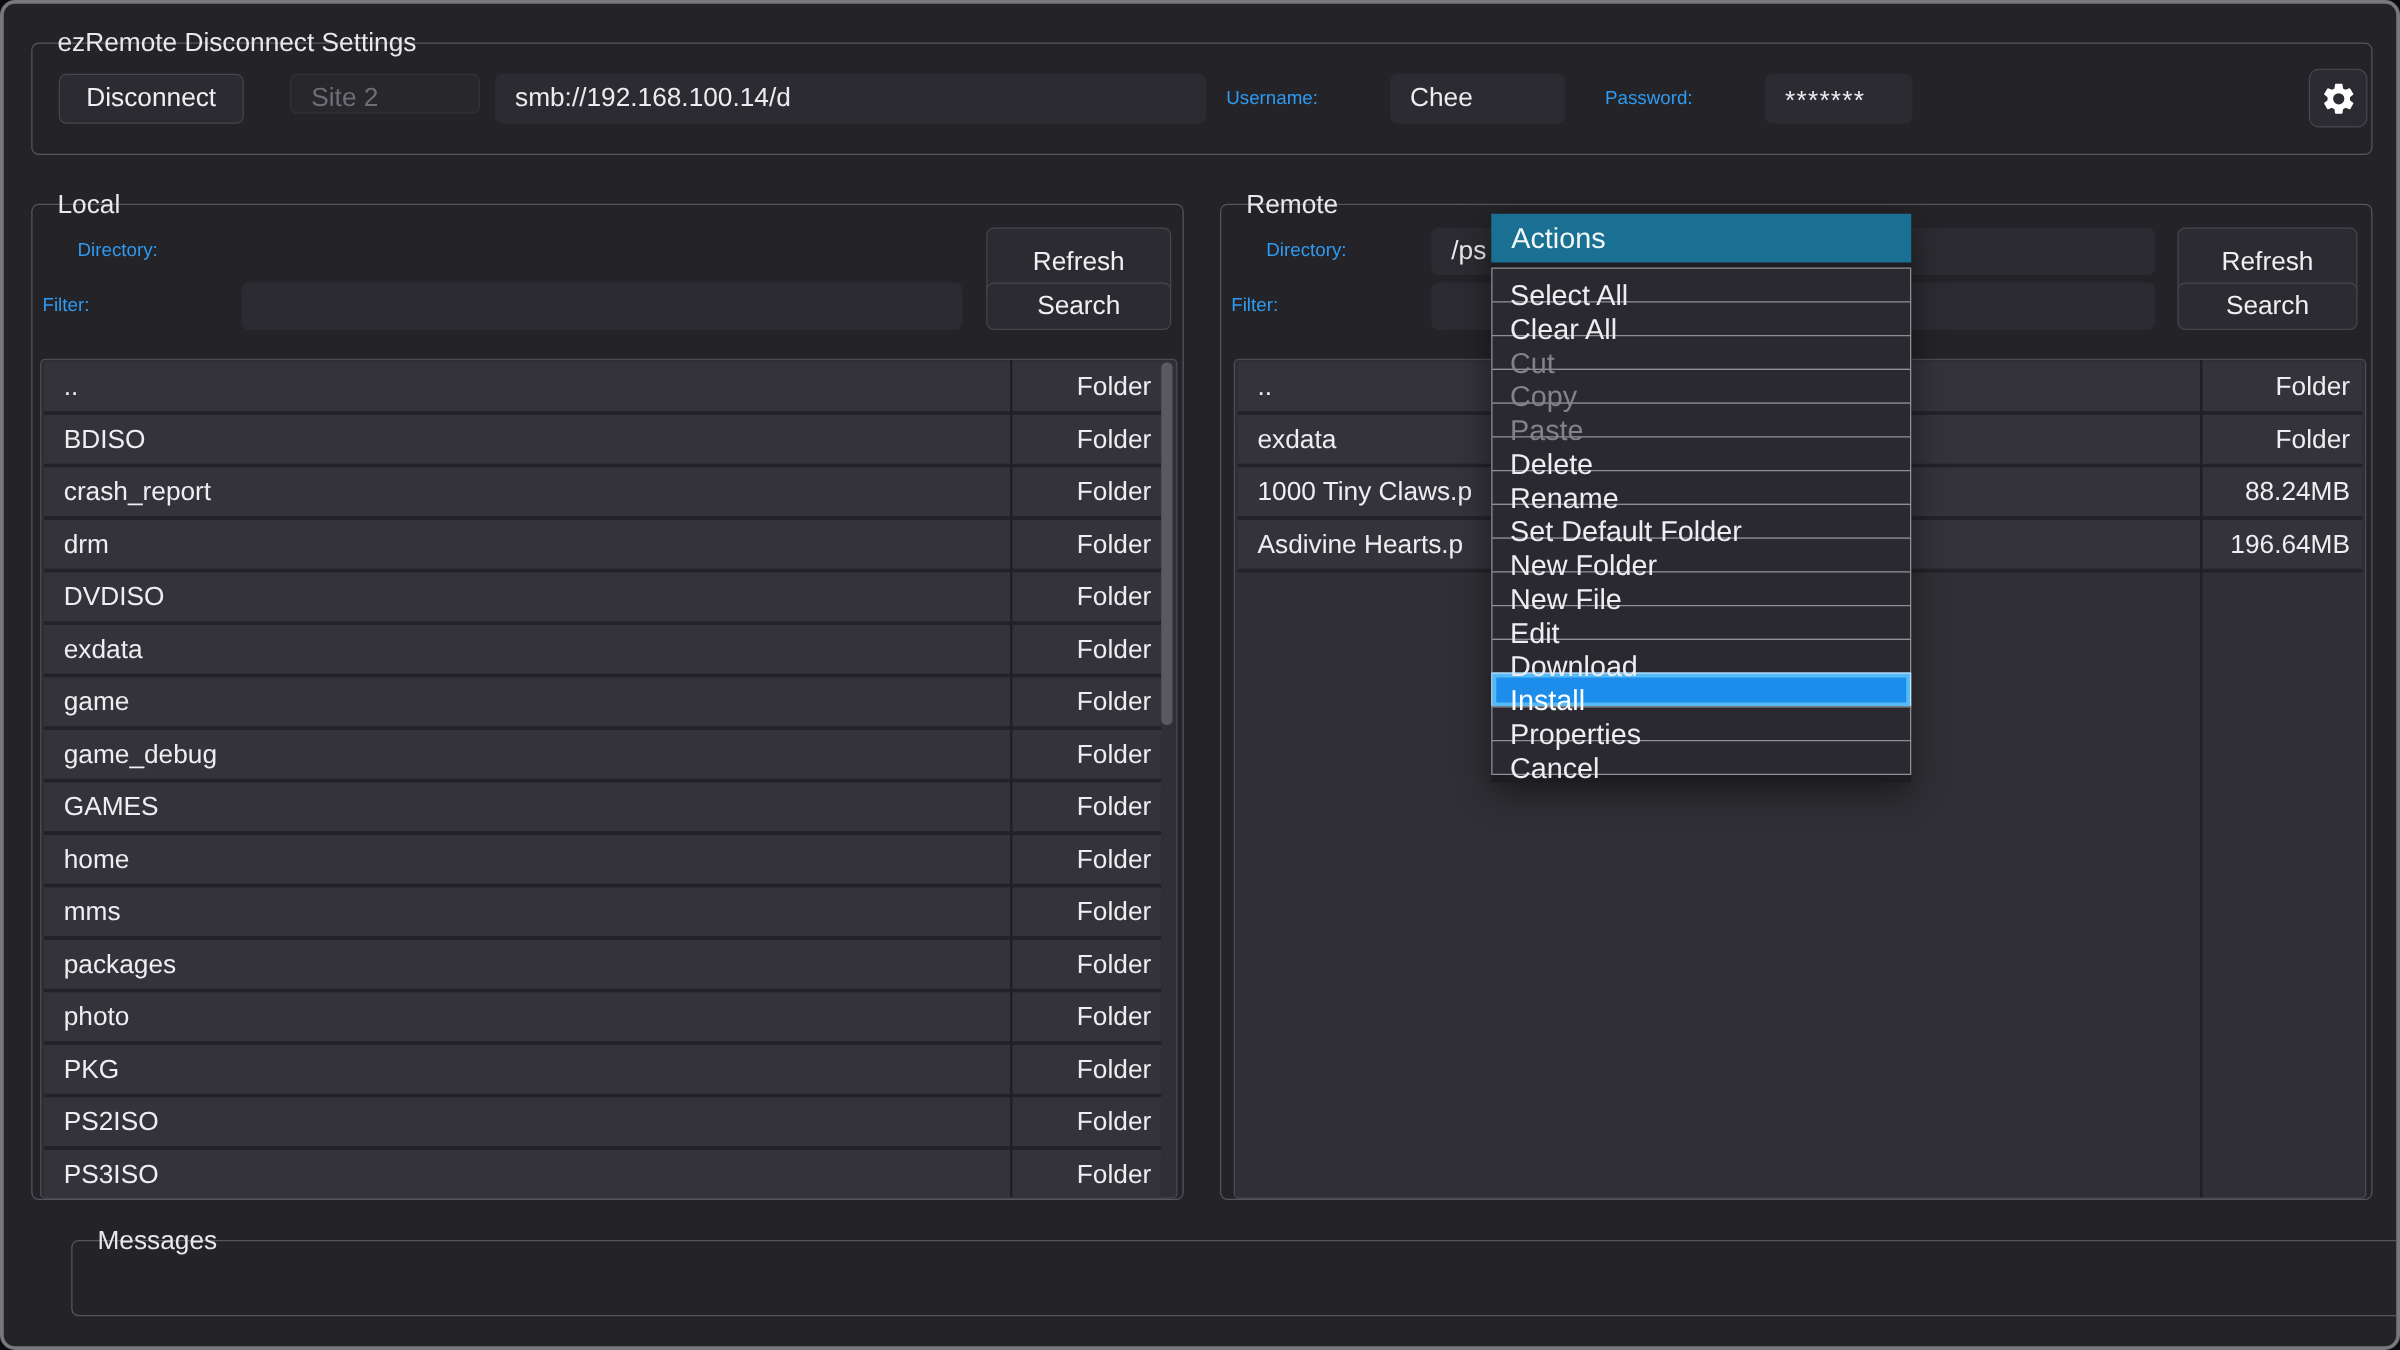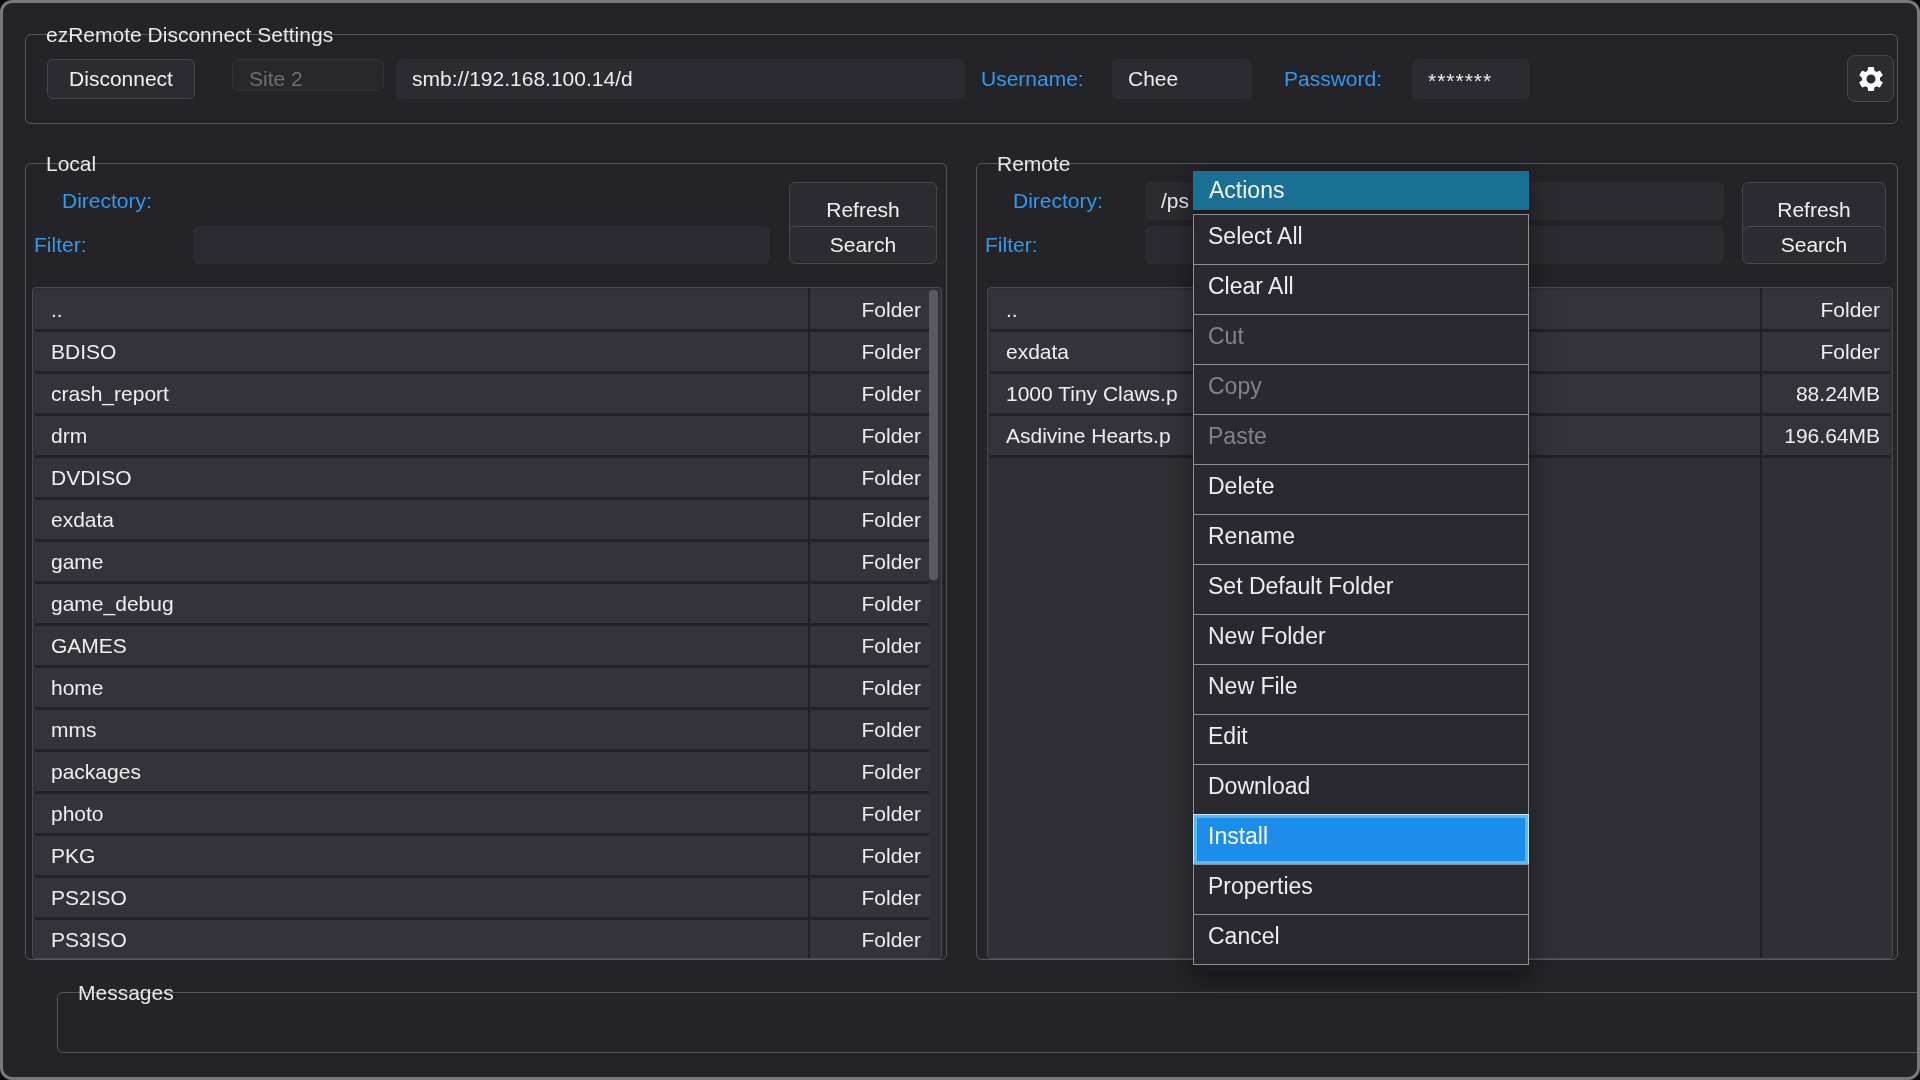--- a/index.html
+++ b/index.html
@@ -4,21 +4,21 @@
 <style>
   html,body{margin:0;padding:0;width:1920px;height:1080px;overflow:hidden;background:#0d0d0f;
             font-family:"Liberation Sans",sans-serif;}
   *{box-sizing:border-box;}
   .window{position:absolute;inset:0;background:#242328;border:3px solid #77777d;border-radius:12px;overflow:hidden;}
 
   
   .panel{position:absolute;border:1px solid #57565d;border-radius:6px;}
   .legend{position:absolute;top:-13px;left:20px;font-size:21px;line-height:26px;color:#e9e9ec;white-space:nowrap;}
 
-  .lbl{position:absolute;font-size:21px;color:var(--accent,#2e9af0);line-height:38px;white-space:nowrap;}
+  .lbl{position:absolute;font-size:15px;color:var(--accent,#2e9af0);line-height:38px;white-space:nowrap;}
   .input{position:absolute;background:#2c2b31;border-radius:6px;color:#ececef;font-size:21px;
          padding:0 16px;white-space:nowrap;overflow:hidden;}
   .btn{position:absolute;background:#2c2b31;border:1px solid #47464d;border-radius:6px;color:#f0f0f2;
        font-size:21px;text-align:center;padding:0;cursor:default;}
 
   
   #connection-panel{left:22px;top:31px;width:1873px;height:90px;}
   #disconnect-btn{left:0;top:24px;width:148px;height:40px;line-height:38px;margin-left:21px;}
   #site-box{position:absolute;left:206px;top:24px;width:152px;height:32px;background:#28272c;
             border:1px solid #333238;border-radius:6px;color:#6f6e76;font-size:21px;line-height:38px;padding-left:16px;}
@@ -64,21 +64,21 @@
 
   
   #messages-panel{left:22px;top:989px;width:1873px;height:61px;margin-left:32px;}
 
   
   .context-menu{position:absolute;left:1190px;top:168px;width:336px;background:#1d1c21;z-index:20;
                 padding-bottom:6px;box-shadow:0 8px 26px rgba(0,0,0,.45);}
   .menu-header{height:39px;line-height:39px;background:var(--menu-header,#1a7092);color:#f4f7f9;
                font-size:23px;padding-left:16px;}
   .menu-items{margin-top:5px;}
-  .menu-item{height:51px;line-height:42px;margin-top:-1px;border:1px solid #8f8f96;background:#2a292f;
+  .menu-item{height:28px;line-height:42px;margin-top:-1px;border:1px solid #8f8f96;background:#2a292f;
              color:#ededf1;font-size:23px;padding-left:14px;white-space:nowrap;}
   .menu-item.disabled{color:#83828a;}
   .menu-item.selected{background:var(--sel,#1d8deb);border-color:#cfe3f2;
                       box-shadow:inset 0 0 0 3px var(--sel-ring,#54baf8);color:#ffffff;}
 </style>
 </head>
 <body>
 
 <div class="window">
 

